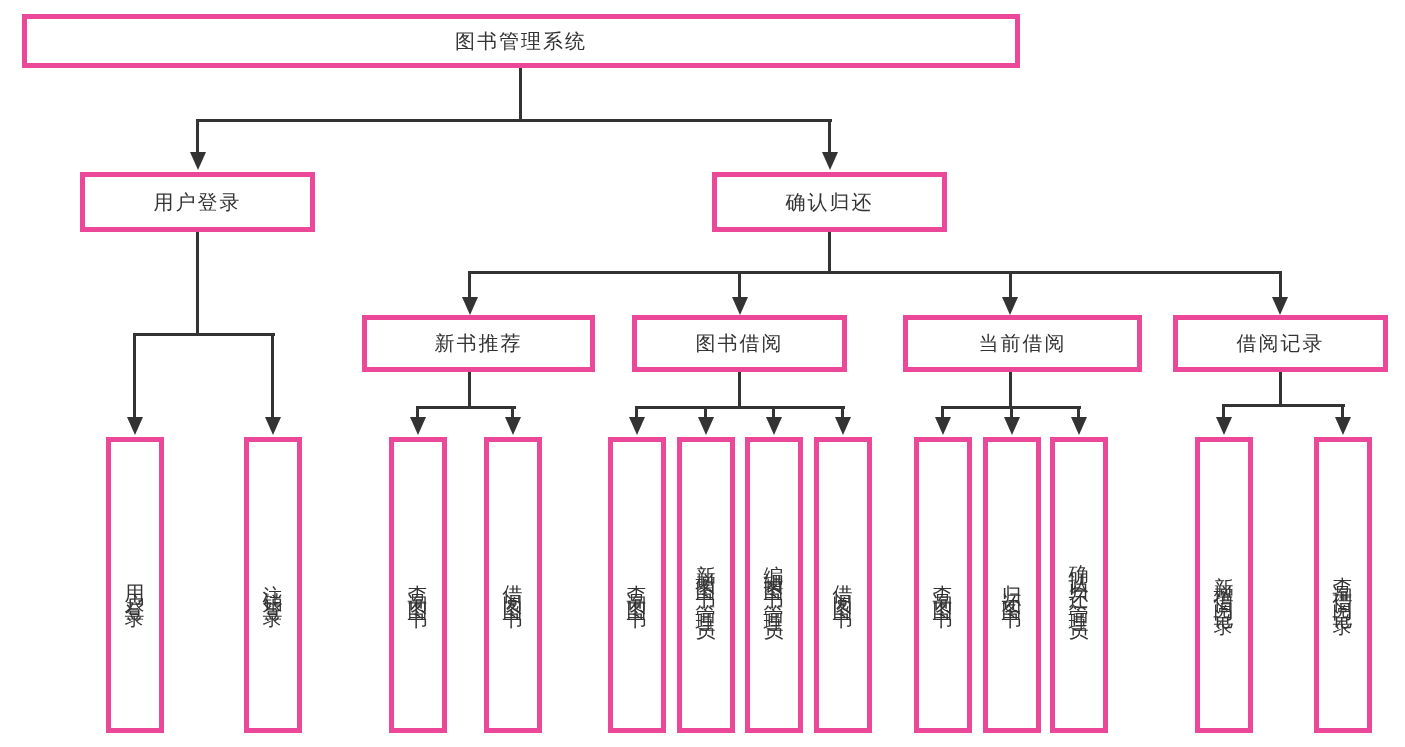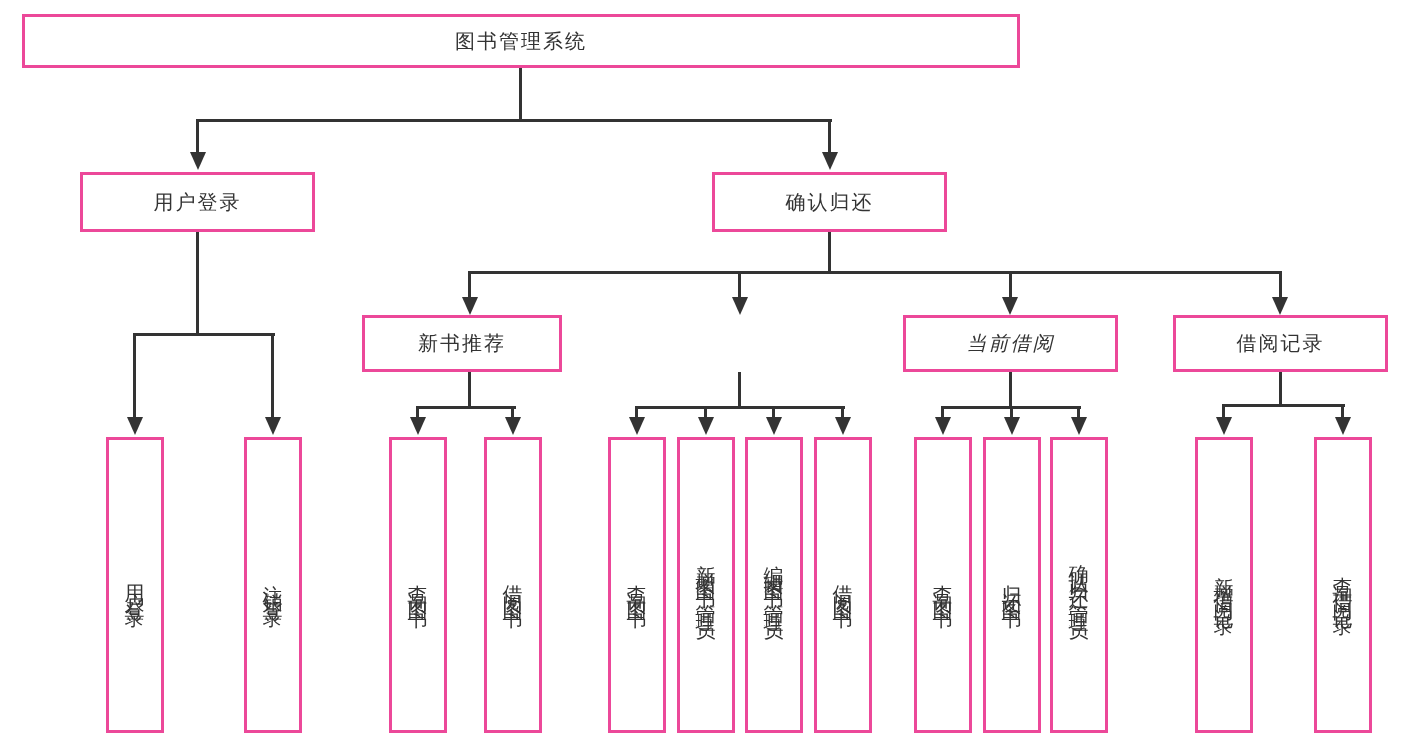--- a/index.html
+++ b/index.html
@@ -7,21 +7,21 @@
     position: relative;
     width: 1405px;
     height: 747px;
     background: #ffffff;
     font-family: "DejaVu Sans", "Liberation Sans", sans-serif;
     overflow: hidden;
   }
   .box {
     position: absolute;
     box-sizing: border-box;
-    border: 3px solid #ec4899;
+    border: 5px solid #ec4899;
     background: #ffffff;
     display: flex;
     align-items: center;
     justify-content: center;
   }
   .lbl {
     color: #333333;
     font-size: 20px;
     white-space: nowrap;
     letter-spacing: 2px;
@@ -89,24 +89,27 @@
   <div class="line" style="left:468px; top:271px; width:814px; height:3px;"></div>
   <div class="line" style="left:468px; top:271px; width:3px; height:28px;"></div>
   <div class="arrow" style="left:462px; top:297px;"></div>
   <div class="line" style="left:738px; top:271px; width:3px; height:28px;"></div>
   <div class="arrow" style="left:732px; top:297px;"></div>
   <div class="line" style="left:1009px; top:271px; width:3px; height:28px;"></div>
   <div class="arrow" style="left:1002px; top:297px;"></div>
   <div class="line" style="left:1279px; top:271px; width:3px; height:28px;"></div>
   <div class="arrow" style="left:1272px; top:297px;"></div>
 
-  <div class="box" style="left:362px; top:315px; width:200px; height:57px;">
+  <div class="box" style="left:362px; top:315px; width:233px; height:57px;">
     <span class="lbl">新书推荐</span>
   </div>
-  <div class="box" style="left:903px; top:315px; width:215px; height:57px;font-style:italic;">
+  <div class="box" style="left:632px; top:315px; width:215px; height:57px;">
+    <span class="lbl">图书借阅</span>
+  </div>
+  <div class="box" style="left:903px; top:315px; width:239px; height:57px;">
     <span class="lbl">当前借阅</span>
   </div>
   <div class="box" style="left:1173px; top:315px; width:215px; height:57px;">
     <span class="lbl">借阅记录</span>
   </div>
 
   <div class="line" style="left:468px; top:372px; width:3px; height:37px;"></div>
   <div class="line" style="left:417px; top:406px; width:99px; height:3px;"></div>
   <div class="line" style="left:416px; top:406px; width:3px; height:13px;"></div>
   <div class="arrow" style="left:410px; top:417px;"></div>

